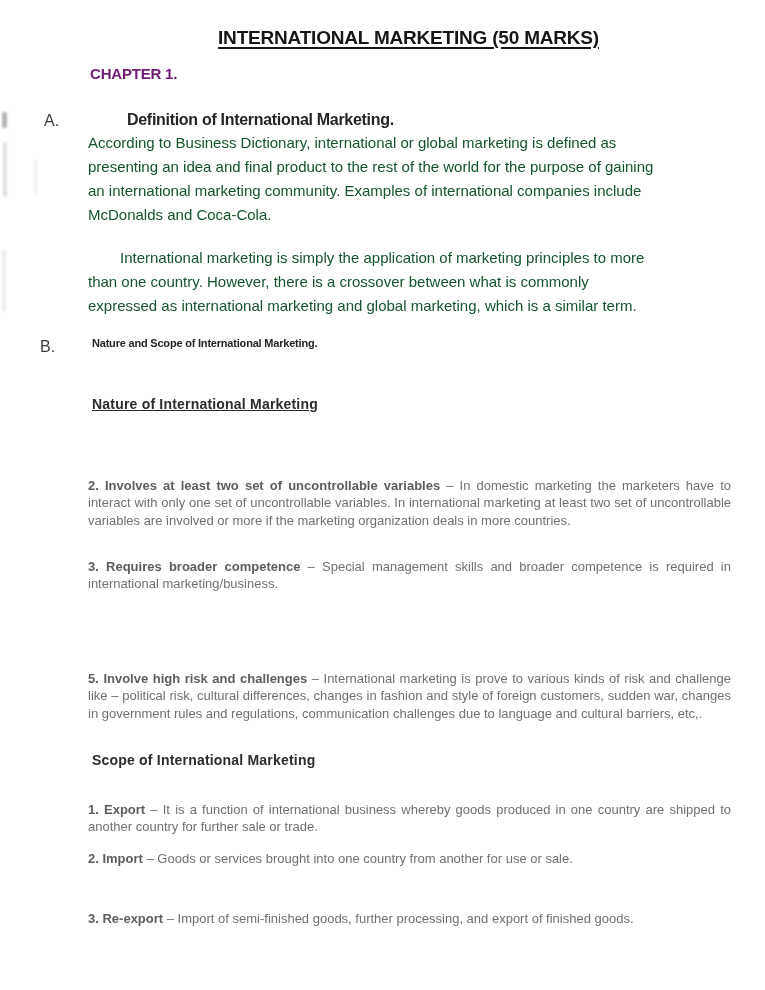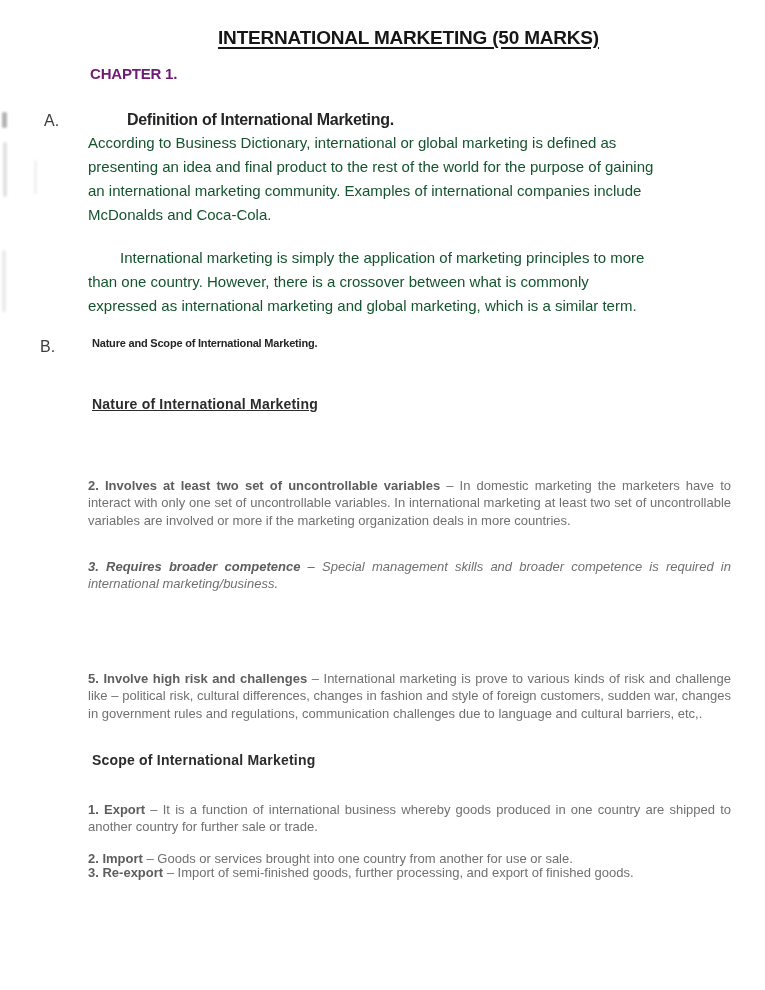--- a/index.html
+++ b/index.html
@@ -74,26 +74,26 @@
     left: 88px;
     width: 643px;
     font-size: 13px;
     line-height: 17.4px;
     text-align: justify;
     color: #707070;
   }
   .item .lead { font-weight: bold; color: #5d5d5d; }
   .item.n1 { top: 428px; }
   .item.n2 { top: 477px; }
-  .item.n3 { top: 558px; font-style: italic; }
+  .item.n3 { top: 558px; }
   .item.n4 { top: 609px; }
   .item.n5 { top: 670px; }
   .item.s1 { top: 801px; }
   .item.s2 { top: 850px; }
-  .item.s3 { top: 864px; }
+  .item.s3 { top: 910px; }
   .artifact {
     position: absolute;
     border-radius: 2px;
     filter: blur(1px);
   }
   .artifact.a1 { left: 2px;  top: 112px; width: 5px; height: 16px; background: rgba(40,40,40,0.35); }
   .artifact.a2 { left: 3px;  top: 142px; width: 4px; height: 55px; background: rgba(90,90,90,0.18); }
   .artifact.a3 { left: 2px;  top: 250px; width: 4px; height: 62px; background: rgba(110,110,110,0.14); }
   .artifact.a4 { left: 34px; top: 160px; width: 3px; height: 34px; background: rgba(120,120,120,0.10); }
 </style>

